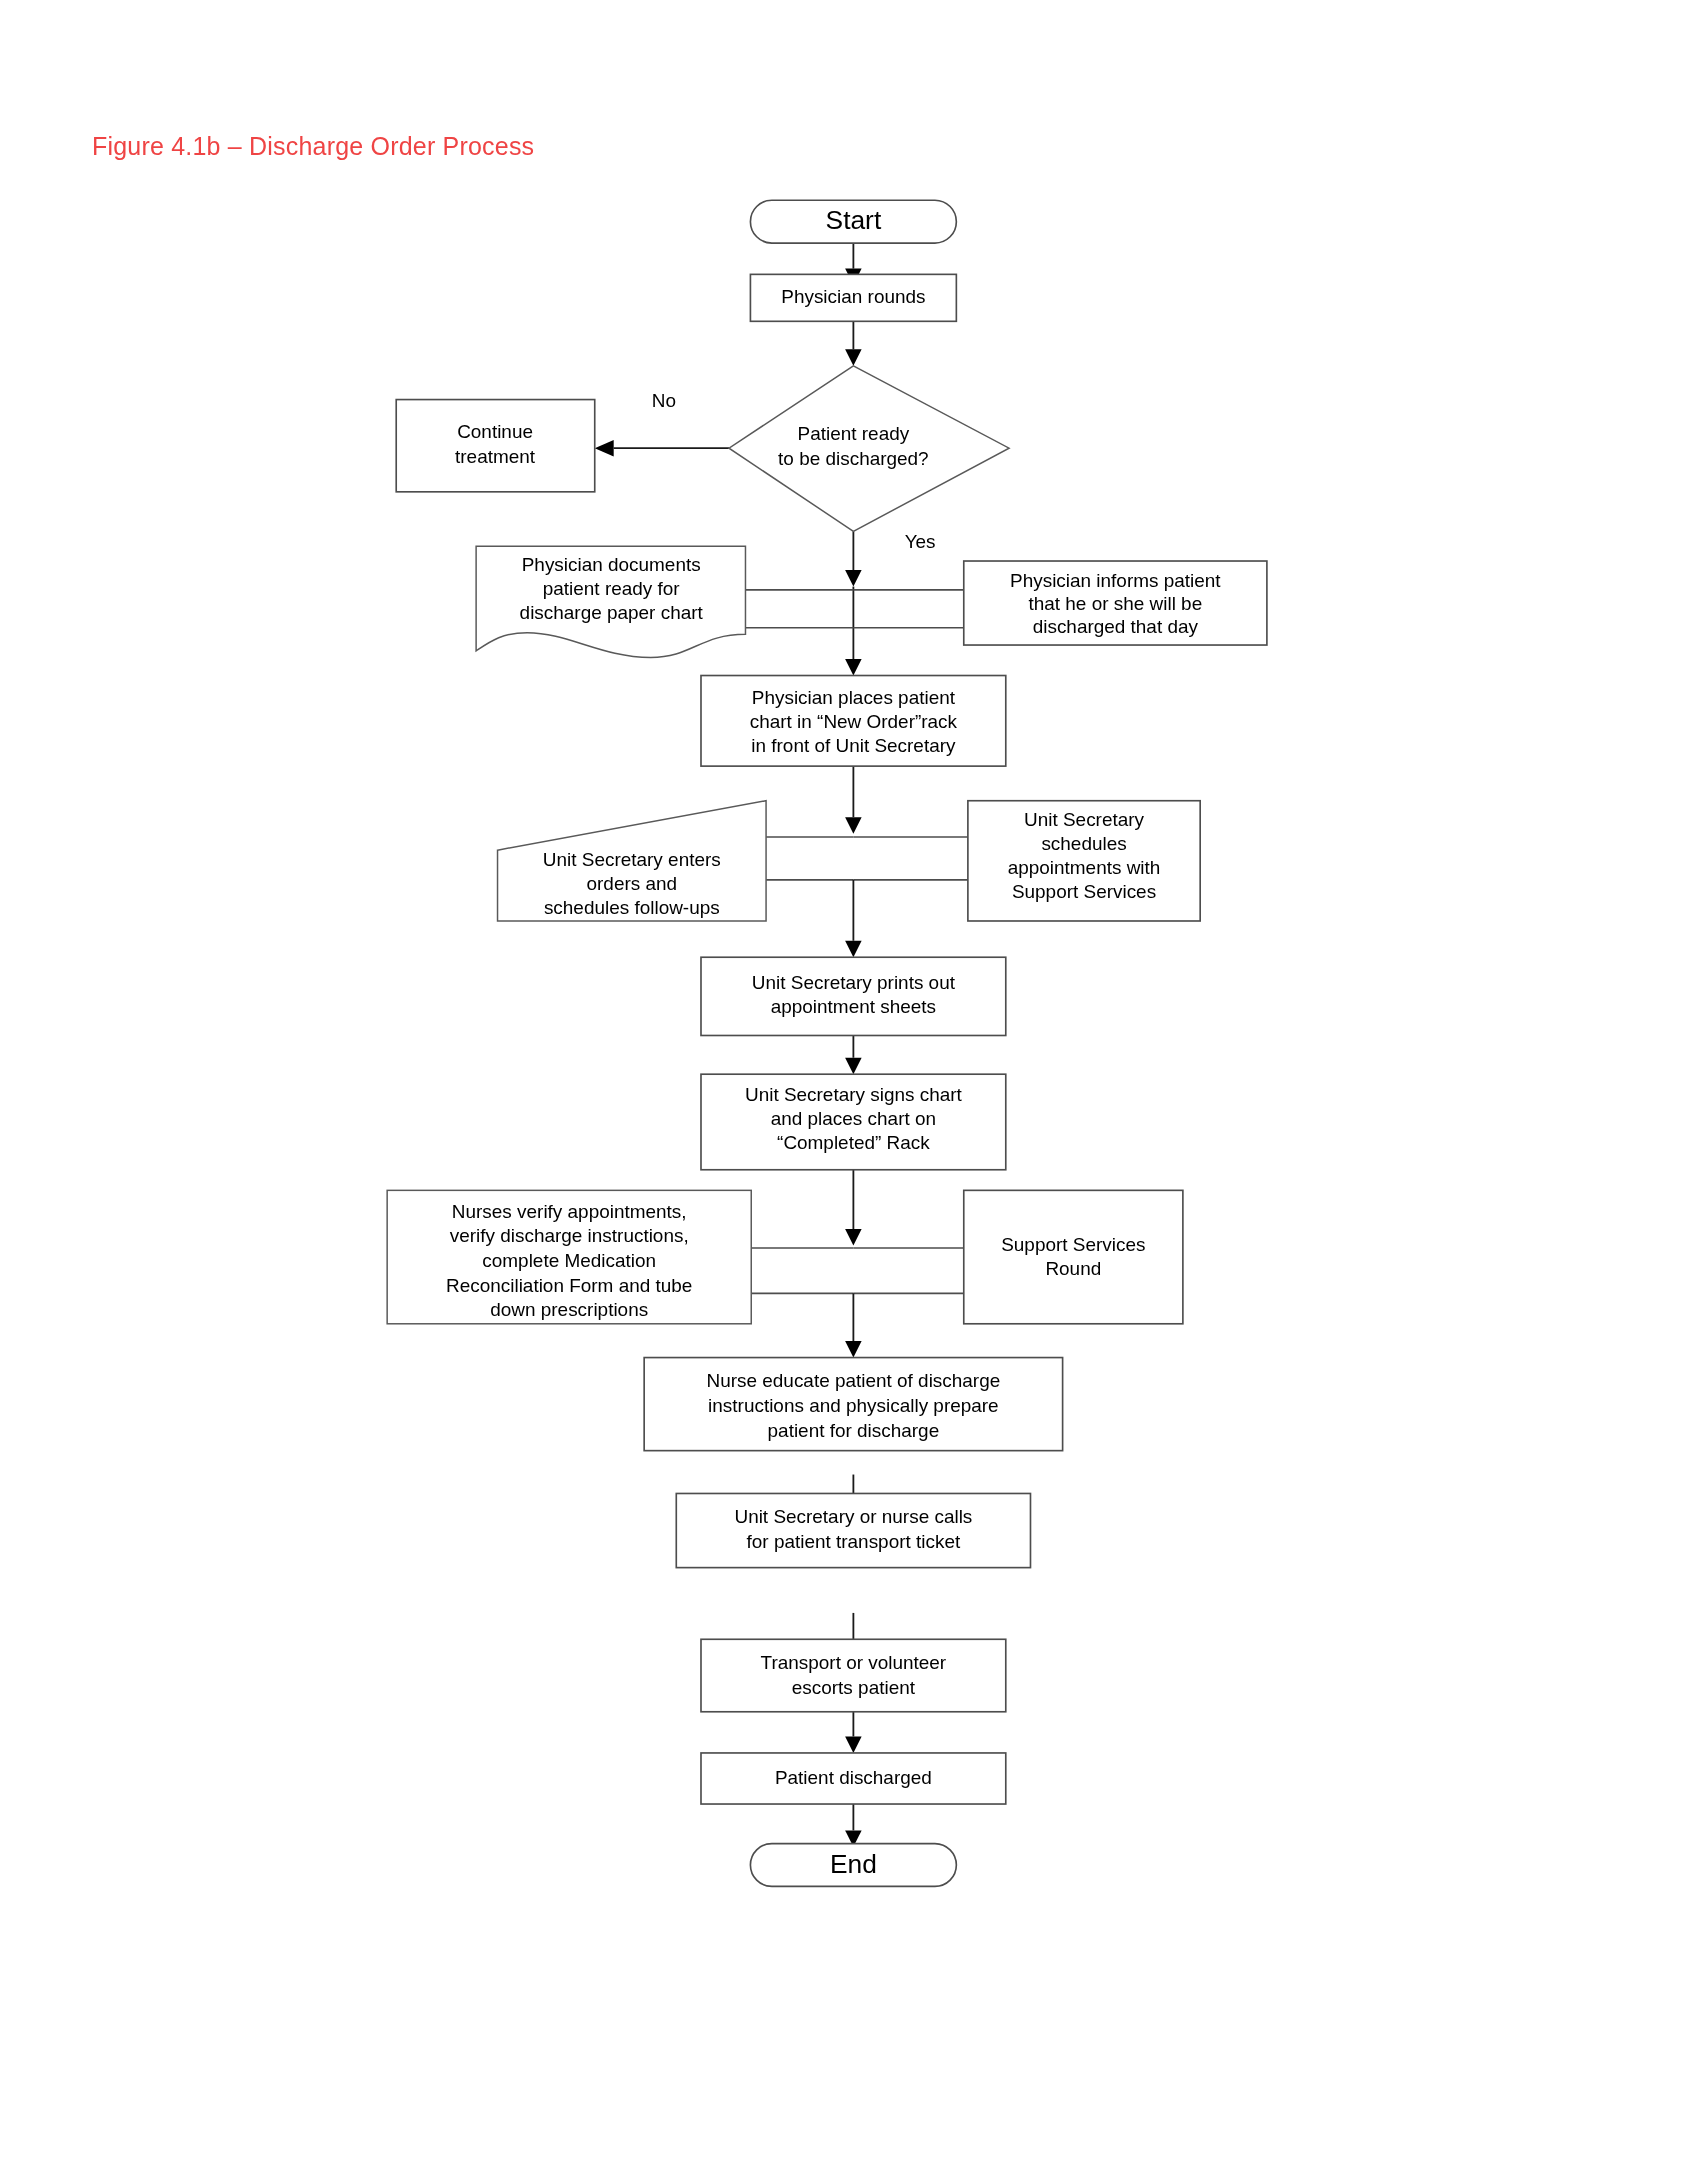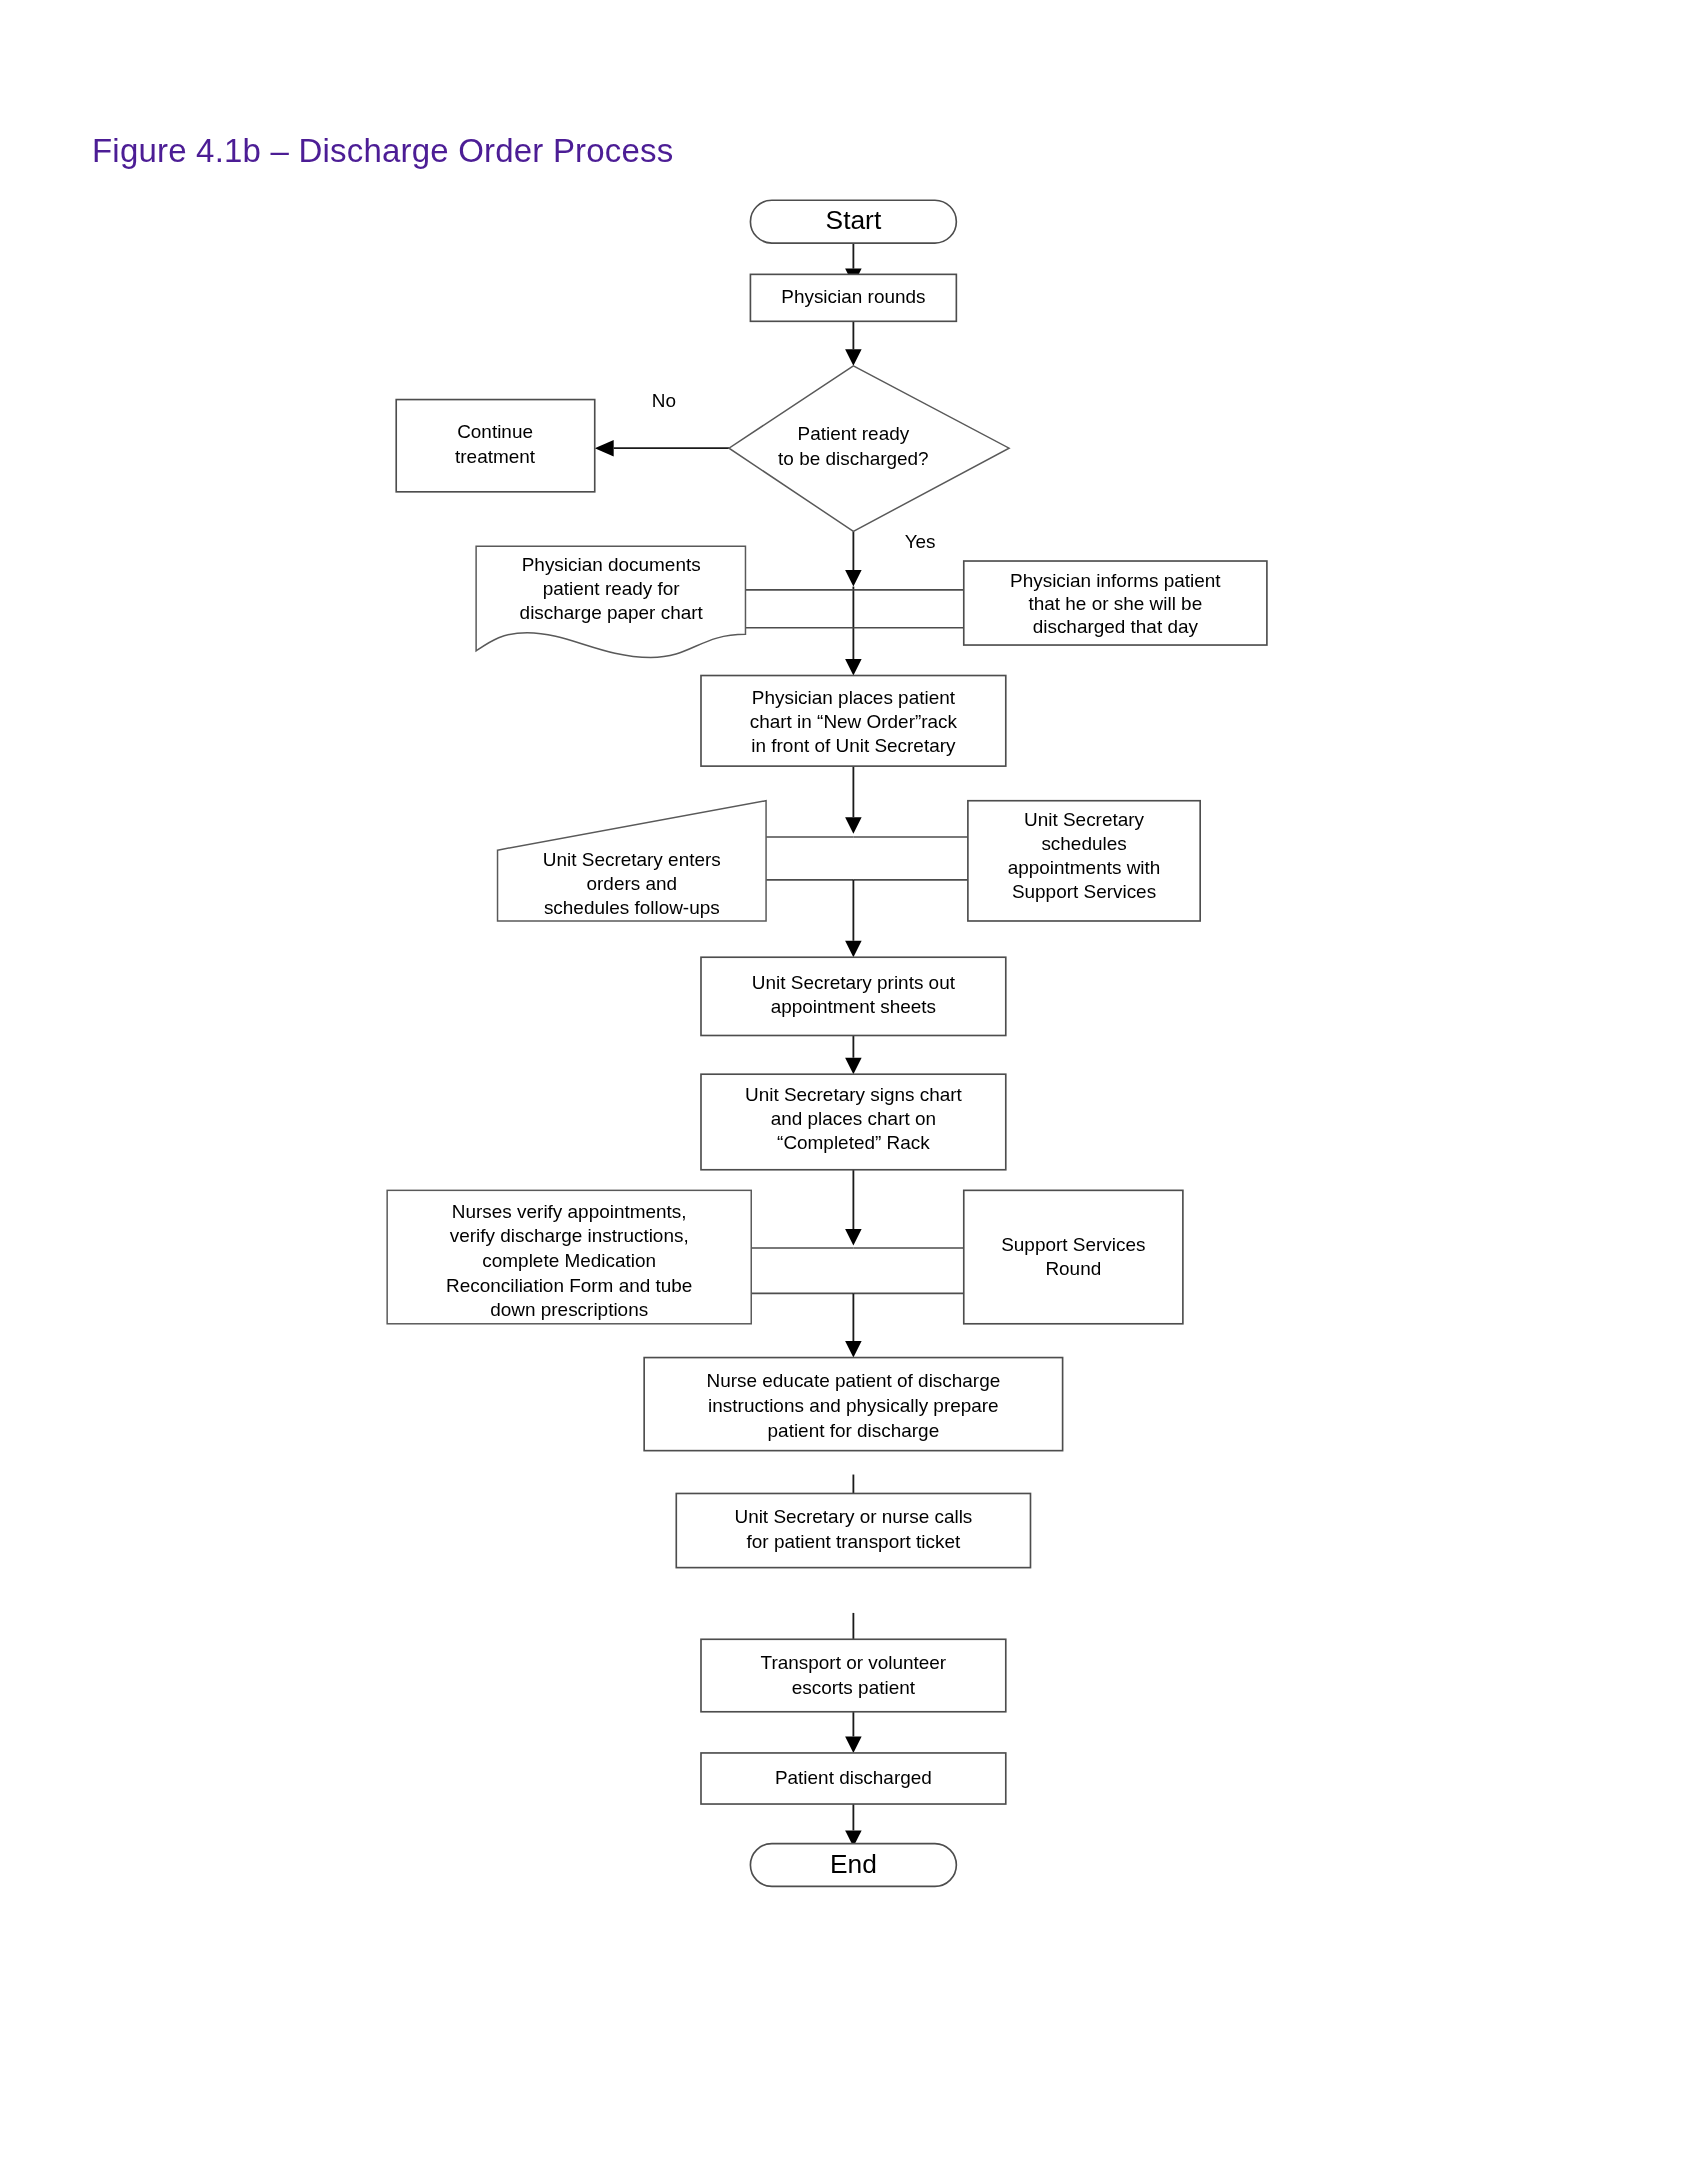--- a/index.html
+++ b/index.html
@@ -12,22 +12,22 @@
     height: 2183px;
     font-family: "Liberation Sans", sans-serif;
     color: #000000;
     position: relative;
     overflow: hidden;
   }
   #figure-title {
     position: absolute;
     left: 92px;
     top: 132px;
-    font-size: 33px;
-    color: #4c1d95;
+    font-size: 25px;
+    color: #ef4444;
     white-space: nowrap;
     letter-spacing: 0.2px;
   }
   #flowchart-canvas {
     position: absolute;
     left: 0;
     top: 0;
     width: 1687px;
     height: 2183px;
   }

